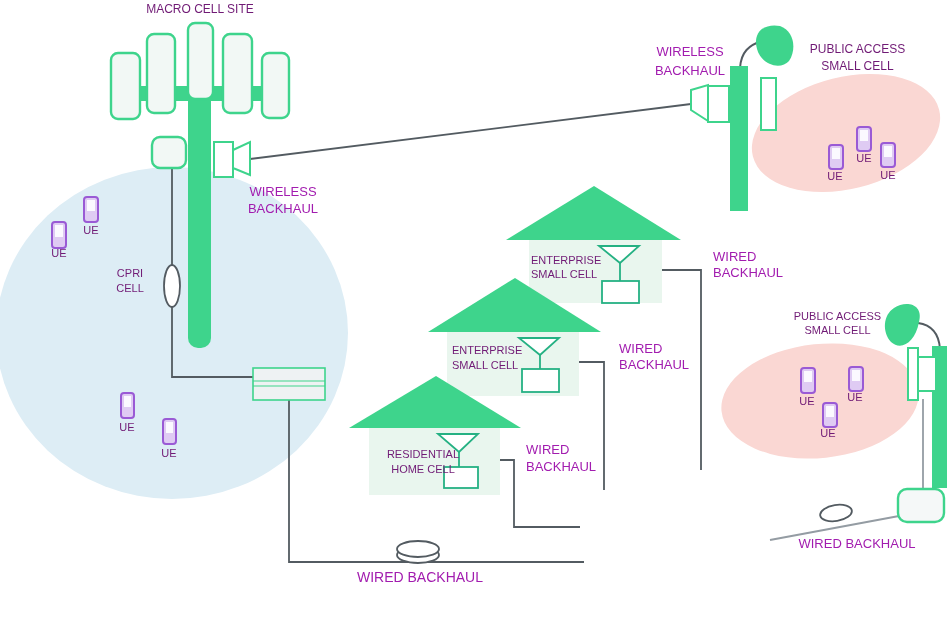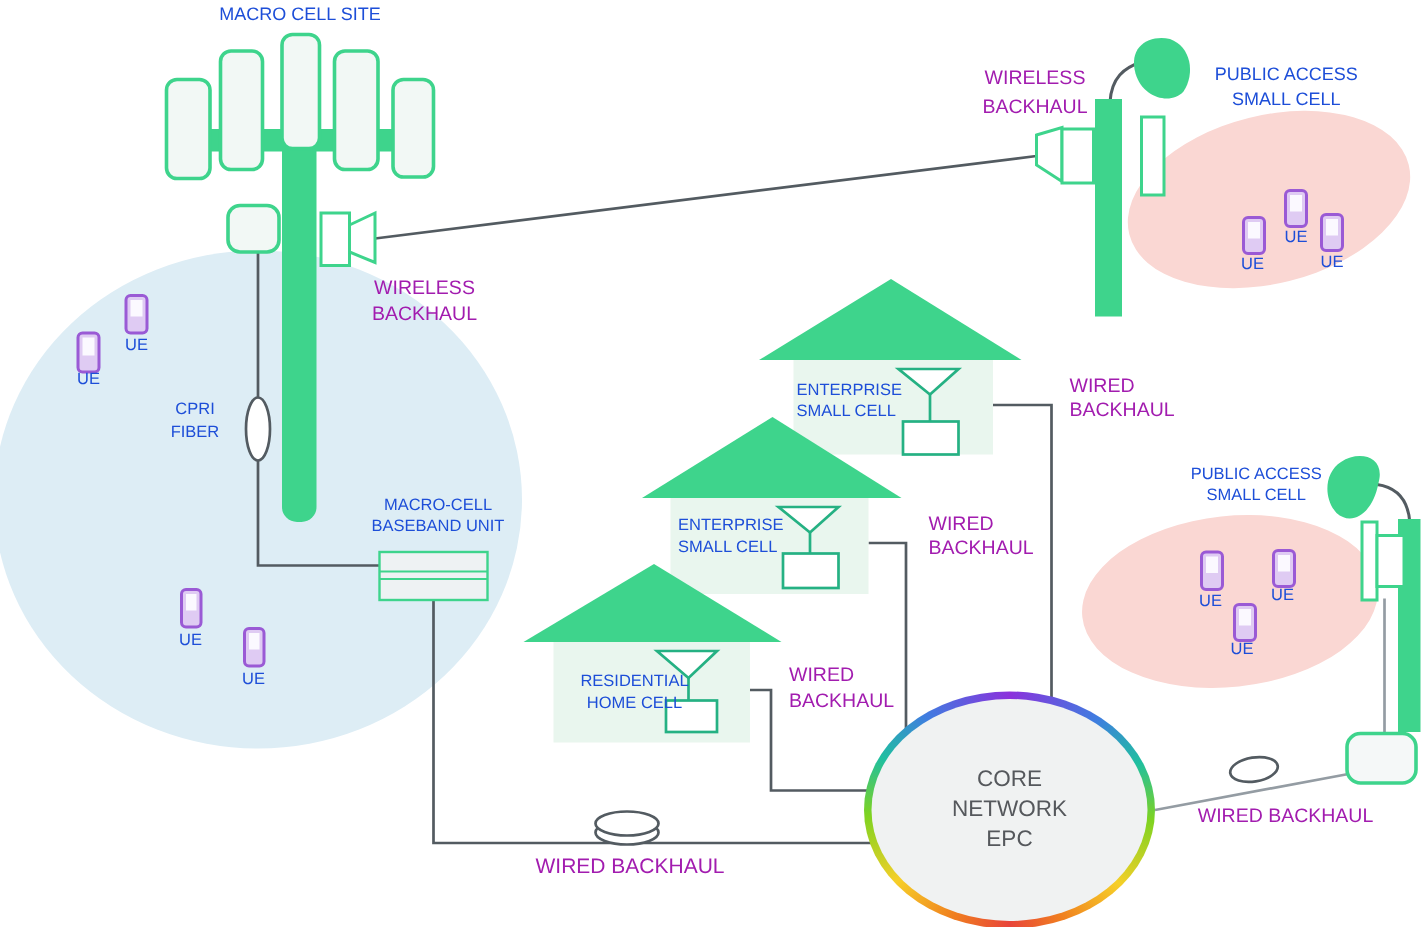--- a/index.html
+++ b/index.html
@@ -1,21 +1,21 @@
 <!DOCTYPE html>
 <html><head>
 <meta charset="utf-8">
 <style>
   html,body{margin:0;padding:0;background:#fff;}
   .stage{position:relative;width:950px;height:618px;background:#ffffff;overflow:hidden;
          font-family:"Liberation Sans",sans-serif;}
   .stage svg{position:absolute;left:0;top:0;z-index:1;}
   .lbl{position:absolute;z-index:3;color:#3a3d40;white-space:normal;}
   .purple{color:#a21caf;}
-  .dark{color:#1d4ed8;}
+  .dark{color:#701a75;}
   .c{text-align:center;}
   .epc{position:absolute;left:576px;top:461px;width:194px;height:158px;border-radius:50%;z-index:2;
        background:conic-gradient(from 180deg,#e8443a 0deg,#f07f1f 28deg,#f6cf28 58deg,#7ed321 88deg,
                  #1fbfa0 112deg,#3f7de0 138deg,#8c30dc 180deg,#3f7de0 224deg,#1fbfa0 250deg,
                  #7ed321 274deg,#f6cf28 304deg,#f07f1f 334deg,#e8443a 360deg);}
   .epc-inner{position:absolute;left:5px;top:5px;right:5px;bottom:5px;border-radius:50%;
        background:#f0f2f2;display:flex;align-items:center;justify-content:center;}
   .epc-label{width:84px;text-align:center;font-size:15px;line-height:20px;color:#55585c;}
 </style>
 </head>
@@ -158,33 +158,27 @@
           <rect x="849" y="367" width="14" height="24" rx="3" fill="#dfcbf3"></rect>
           <rect x="852" y="370" width="8" height="11" fill="#fbf9ff" stroke="none"></rect>
         </g>
     <g>
           <rect x="823" y="403" width="14" height="24" rx="3" fill="#dfcbf3"></rect>
           <rect x="826" y="406" width="8" height="11" fill="#fbf9ff" stroke="none"></rect>
         </g>
   </g>
 </svg>
 
-<div class="epc">
-  <div class="epc-inner">
-    <div class="epc-label">CORE NETWORK EPC</div>
-  </div>
-</div>
 
 <div class="lbl dark c" style="left:118px;top:2px;width:164px;font-size:12px;">MACRO CELL SITE</div>
 <div class="lbl purple c" style="left:240px;top:183px;width:86px;font-size:13px;line-height:17px;">WIRELESS BACKHAUL</div>
 <div class="lbl purple c" style="left:649px;top:42px;width:82px;font-size:13px;line-height:19px;">WIRELESS BACKHAUL</div>
 <div class="lbl dark c" style="left:800px;top:41px;width:115px;font-size:12px;line-height:17px;">PUBLIC ACCESS SMALL CELL</div>
 <div class="lbl dark c" style="left:785px;top:309px;width:105px;font-size:11px;line-height:14px;">PUBLIC ACCESS SMALL CELL</div>
-<div class="lbl dark c" style="left:103px;top:266px;width:54px;font-size:11px;line-height:15px;">CPRI FIBER</div>
-<div class="lbl dark c" style="left:237px;top:330px;width:110px;font-size:11px;line-height:14px;">MACRO-CELL BASEBAND UNIT</div>
+<div class="lbl dark c" style="left:103px;top:266px;width:54px;font-size:11px;line-height:15px;">CPRI CELL</div>
 <div class="lbl dark" style="left:531px;top:253px;width:80px;font-size:11px;line-height:14px;">ENTERPRISE SMALL CELL</div>
 <div class="lbl dark" style="left:452px;top:343px;width:80px;font-size:11px;line-height:15px;">ENTERPRISE SMALL CELL</div>
 <div class="lbl dark c" style="left:381px;top:447px;width:84px;font-size:11px;line-height:15px;">RESIDENTIAL HOME CELL</div>
 <div class="lbl purple" style="left:713px;top:249px;width:90px;font-size:13px;line-height:16px;">WIRED BACKHAUL</div>
 <div class="lbl purple" style="left:619px;top:341px;width:90px;font-size:13px;line-height:16px;">WIRED BACKHAUL</div>
 <div class="lbl purple" style="left:526px;top:441px;width:98px;font-size:13px;line-height:17px;">WIRED BACKHAUL</div>
 <div class="lbl purple c" style="left:341px;top:569px;width:158px;font-size:14px;">WIRED BACKHAUL</div>
 <div class="lbl purple c" style="left:783px;top:536px;width:148px;font-size:13px;">WIRED BACKHAUL</div>
 
 <div class="lbl dark c" style="left:48px;top:247px;width:22px;font-size:11px;">UE</div>

